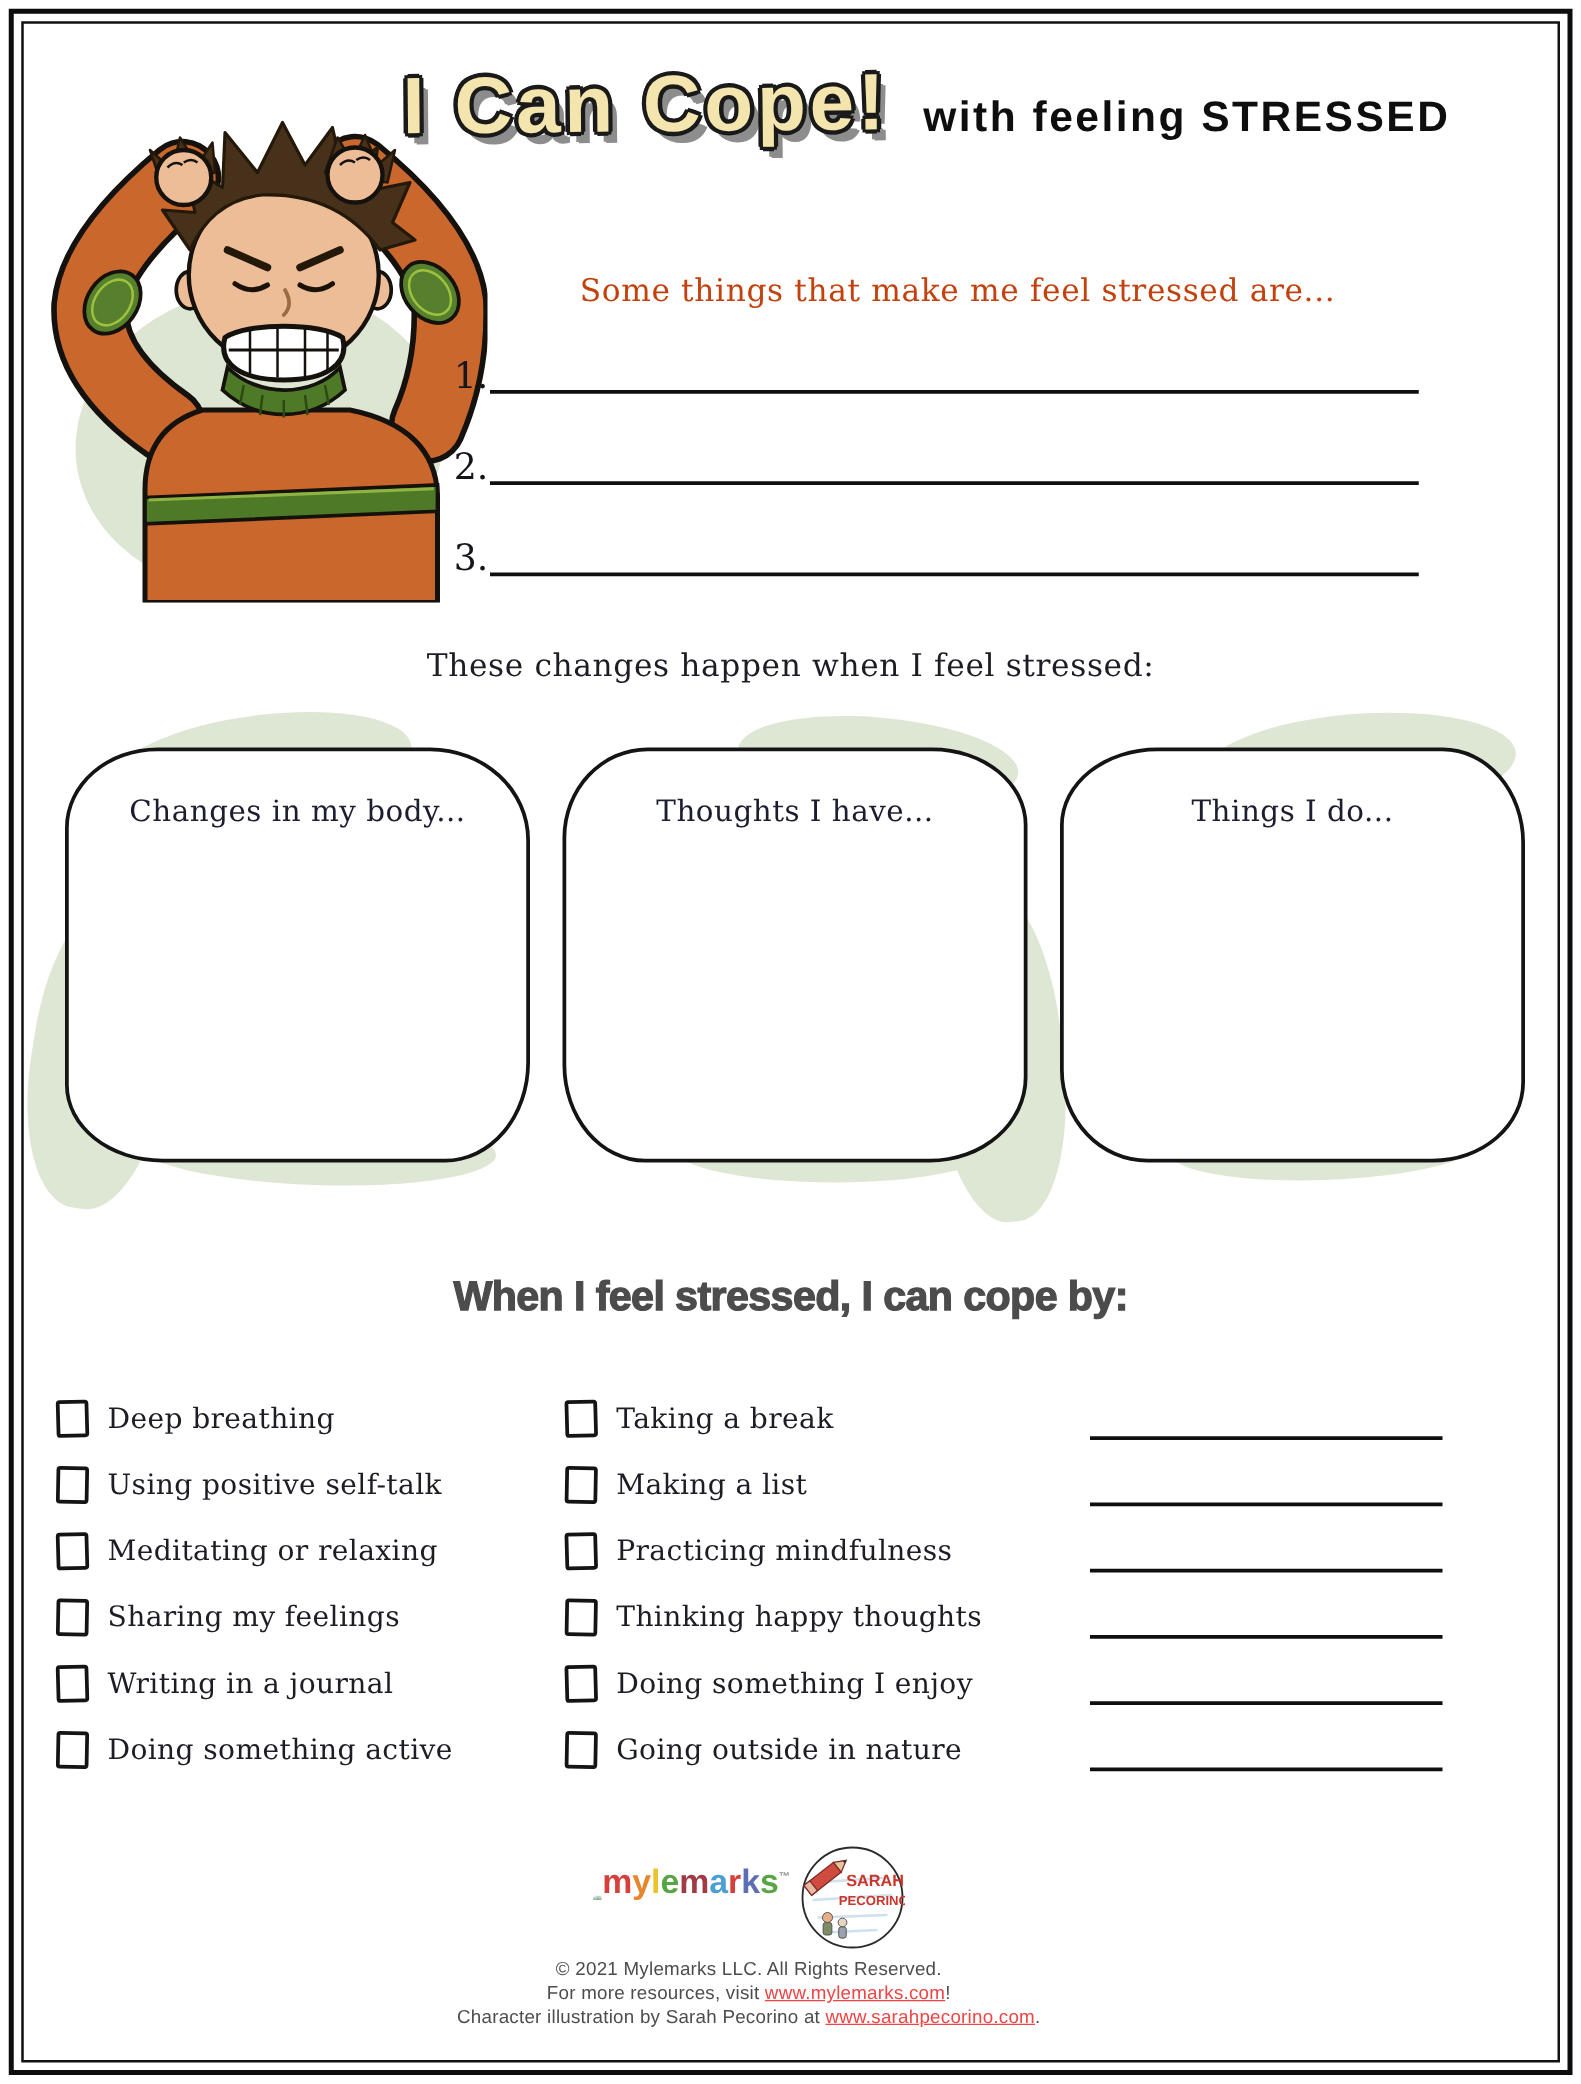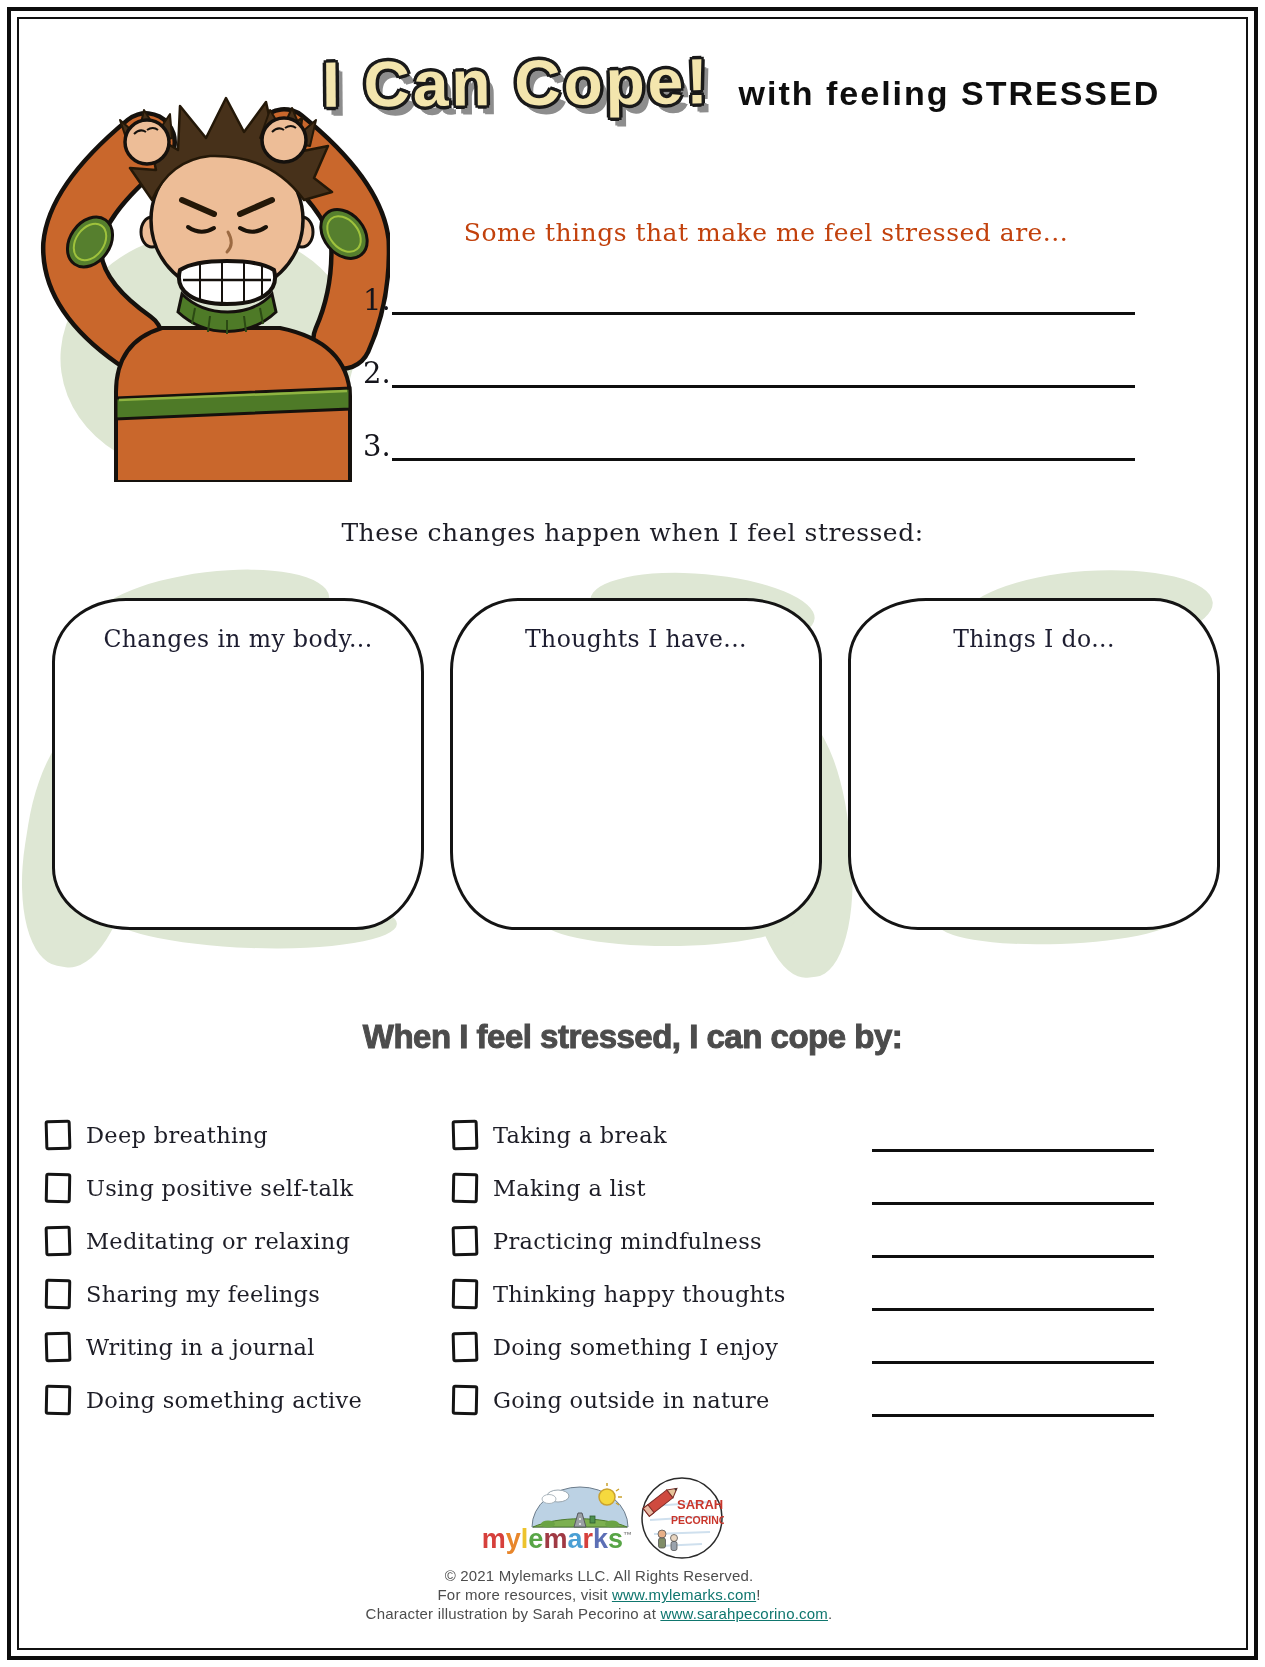--- a/index.html
+++ b/index.html
@@ -42,21 +42,21 @@
   .change-box:nth-child(1) .b-top { left:38px; top:-26px; width:240px; height:78px; transform:rotate(-7deg); }
   .change-box:nth-child(1) .b-side { left:-26px; top:120px; width:110px; height:250px; transform:rotate(9deg); border-radius:46%; }
   .change-box:nth-child(1) .b-base { left:55px; bottom:-18px; width:290px; height:58px; transform:rotate(2deg); }
   .change-box:nth-child(2) .b-top { left:140px; top:-24px; width:225px; height:70px; transform:rotate(5deg); }
   .change-box:nth-child(2) .b-side { right:-28px; top:110px; width:105px; height:270px; border-radius:46%; transform:rotate(-6deg); }
   .change-box:nth-child(2) .b-base { left:90px; bottom:-16px; width:255px; height:54px; }
   .change-box:nth-child(3) .b-top { left:115px; top:-27px; width:250px; height:80px; transform:rotate(-4deg); }
   .change-box:nth-child(3) .b-base { right:38px; bottom:-14px; width:245px; height:50px; transform:rotate(-2deg); }
   .box-shape {
     position:absolute; inset:0; background:#fff; border:3px solid #141414; z-index:1;
-    display:flex; justify-content:center; align-items:flex-start; padding-top:24px;
+    display:flex; justify-content:center; align-items:flex-start; padding-top:34px;
     font-size:23.5px; letter-spacing:0.4px; color:#1d1d30;
   }
   .change-box:nth-child(1) .box-shape { border-radius:74px 80px 68px 78px / 64px 74px 80px 62px; }
   .change-box:nth-child(2) .box-shape { border-radius:68px 76px 78px 66px / 72px 62px 68px 78px; }
   .change-box:nth-child(3) .box-shape { border-radius:78px 66px 74px 70px / 62px 76px 64px 74px; }
 
   
   .cope-heading {
     position:absolute; left:0; right:0; top:991px; text-align:center;
     font-family:"Liberation Sans", sans-serif; font-weight:bold; font-size:33px; letter-spacing:-0.5px;
@@ -73,25 +73,25 @@
   .check-row:nth-child(even) .checkbox { transform:rotate(1.1deg); }
   .check-label { font-size:22.5px; letter-spacing:0.3px; color:#1d1d26; white-space:nowrap; }
 
   .blank-col { position:absolute; left:872px; top:1108px; width:282px; }
   .blank-row { height:53px; position:relative; }
   .blank-row .wline { position:absolute; left:0; right:0; top:41px; border-top:3px solid #0f0f0f; }
 
   
   .footer { position:absolute; left:0; top:1474px; width:1198px; text-align:center; font-family:"Liberation Sans", sans-serif; }
   .logos { display:flex; justify-content:center; align-items:center; gap:8px; height:88px; }
-  .ml-logo { display:flex; flex-direction:column; align-items:flex-end; width:158px; }
+  .ml-logo { display:flex; align-items:flex-start; width:158px; }
   .wordmark { font-weight:bold; font-size:27px; letter-spacing:0px; line-height:1; margin-top:-3px; white-space:nowrap; }
   .wordmark .tm { font-size:9px; color:#8a8a8a; vertical-align:super; }
   .copy-block { margin-top:4px; font-size:15px; line-height:1.28; color:#4d4d4d; letter-spacing:0.2px; }
-  .copy-block a { color:#0f766e; text-decoration:underline;margin-top:16px; }
+  .copy-block a { color:#ef4444; text-decoration:underline;margin-top:16px; }
 </style>
 </head>
 <body>
 
 <div class="page">
   <div class="frame-outer"></div>
   <div class="frame-inner"></div>
 
   <header class="title-row">
     <span class="title-main">I Can Cope!</span>

